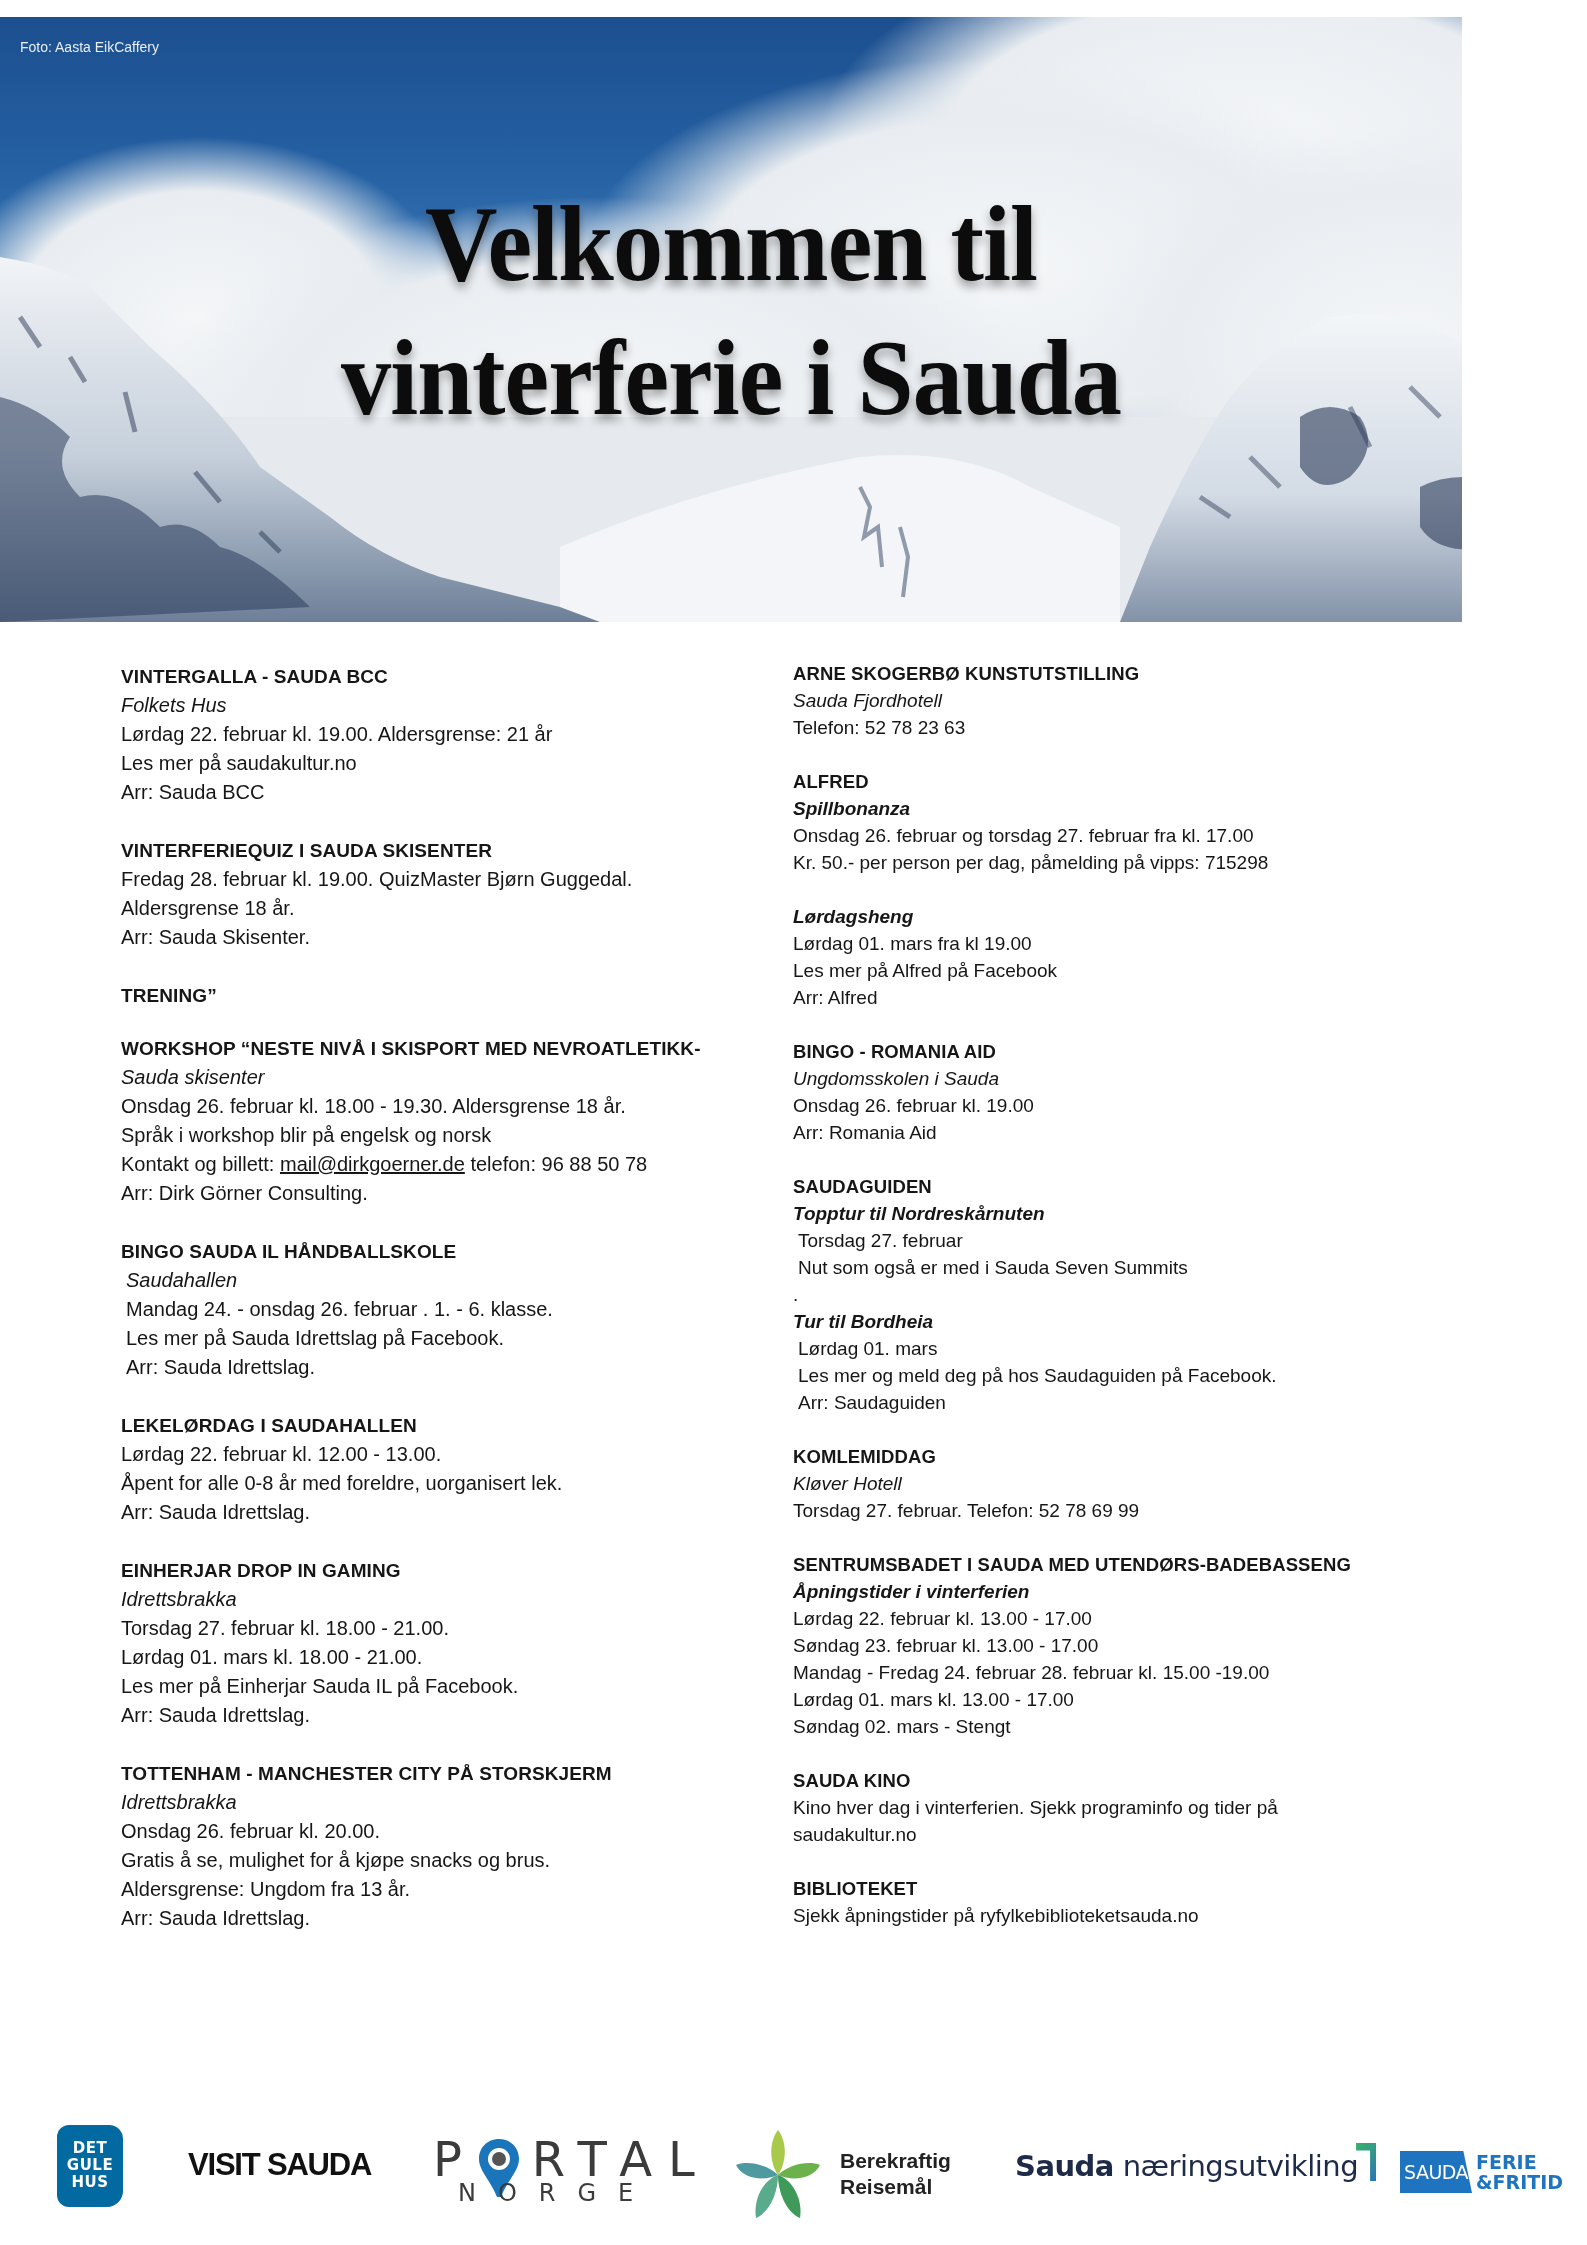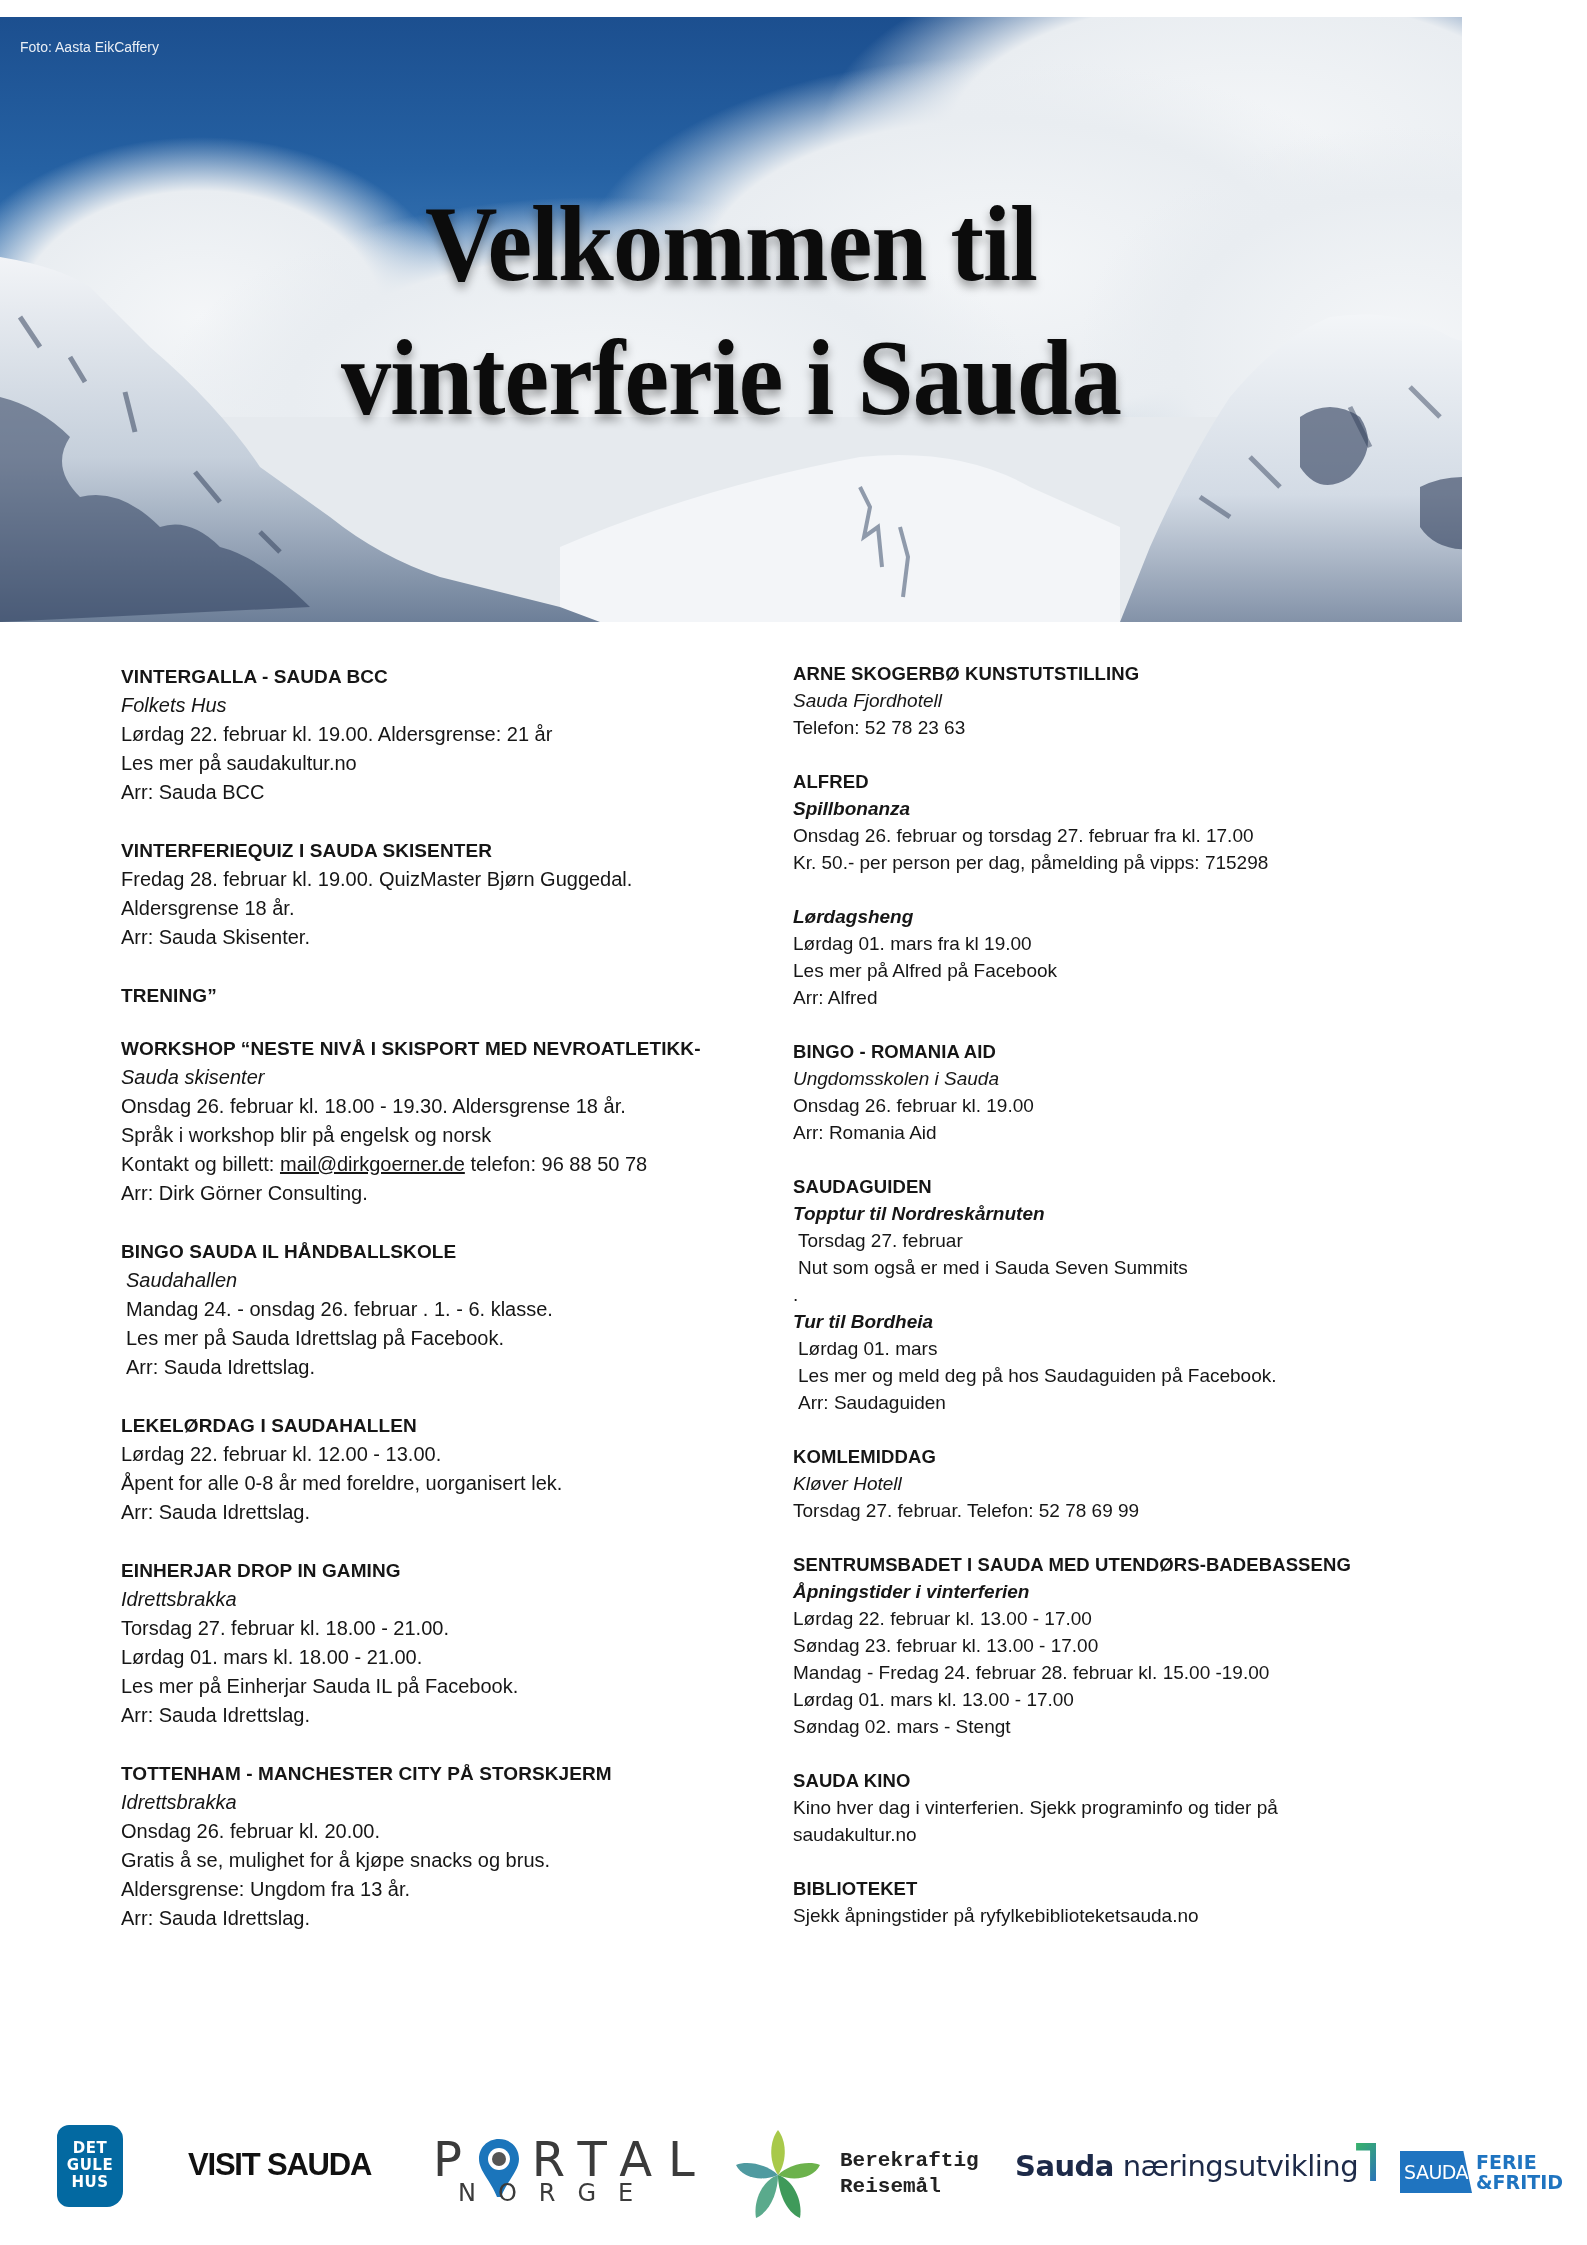--- a/index.html
+++ b/index.html
@@ -64,21 +64,21 @@
     .logo-portal .p2 {
       position: absolute; left: 25px; top: 44px; font-size: 24px; color: #3b3b3b; letter-spacing: 22px;
       font-family: "DejaVu Sans", sans-serif; line-height: 28px;
     }
     .logo-portal .pin { position: absolute; left: 44px; top: 2px; }
     .logo-bere { left: 728px; top: 25px; width: 260px; height: 85px; }
     .logo-bere .txt {
       position: absolute; left: 112px; top: 18px; font-size: 21px; font-weight: 700; line-height: 26px;
       color: #222; font-family: "Liberation Sans", sans-serif;
     }
-    .logo-bere .txt span { display: block; font-family: Liberation Mono, monospace; }
+    .logo-bere .txt span { display: block; }
     .logo-naering { left: 1015px; top: 44px; height: 50px; }
     .logo-naering .txt {
       font-size: 29px; color: #1d2a48; font-family: "DejaVu Sans", sans-serif; letter-spacing: -0.5px;
     }
     .logo-naering .txt b { font-weight: 700; }
     .logo-naering .corner {
       position: absolute; right: -18px; top: -6px; width: 20px; height: 38px;
       background: linear-gradient(135deg, #38b36a, #2b73b8);
       clip-path: polygon(0 0, 100% 0, 100% 100%, 70% 100%, 70% 20%, 0 20%);
     }

